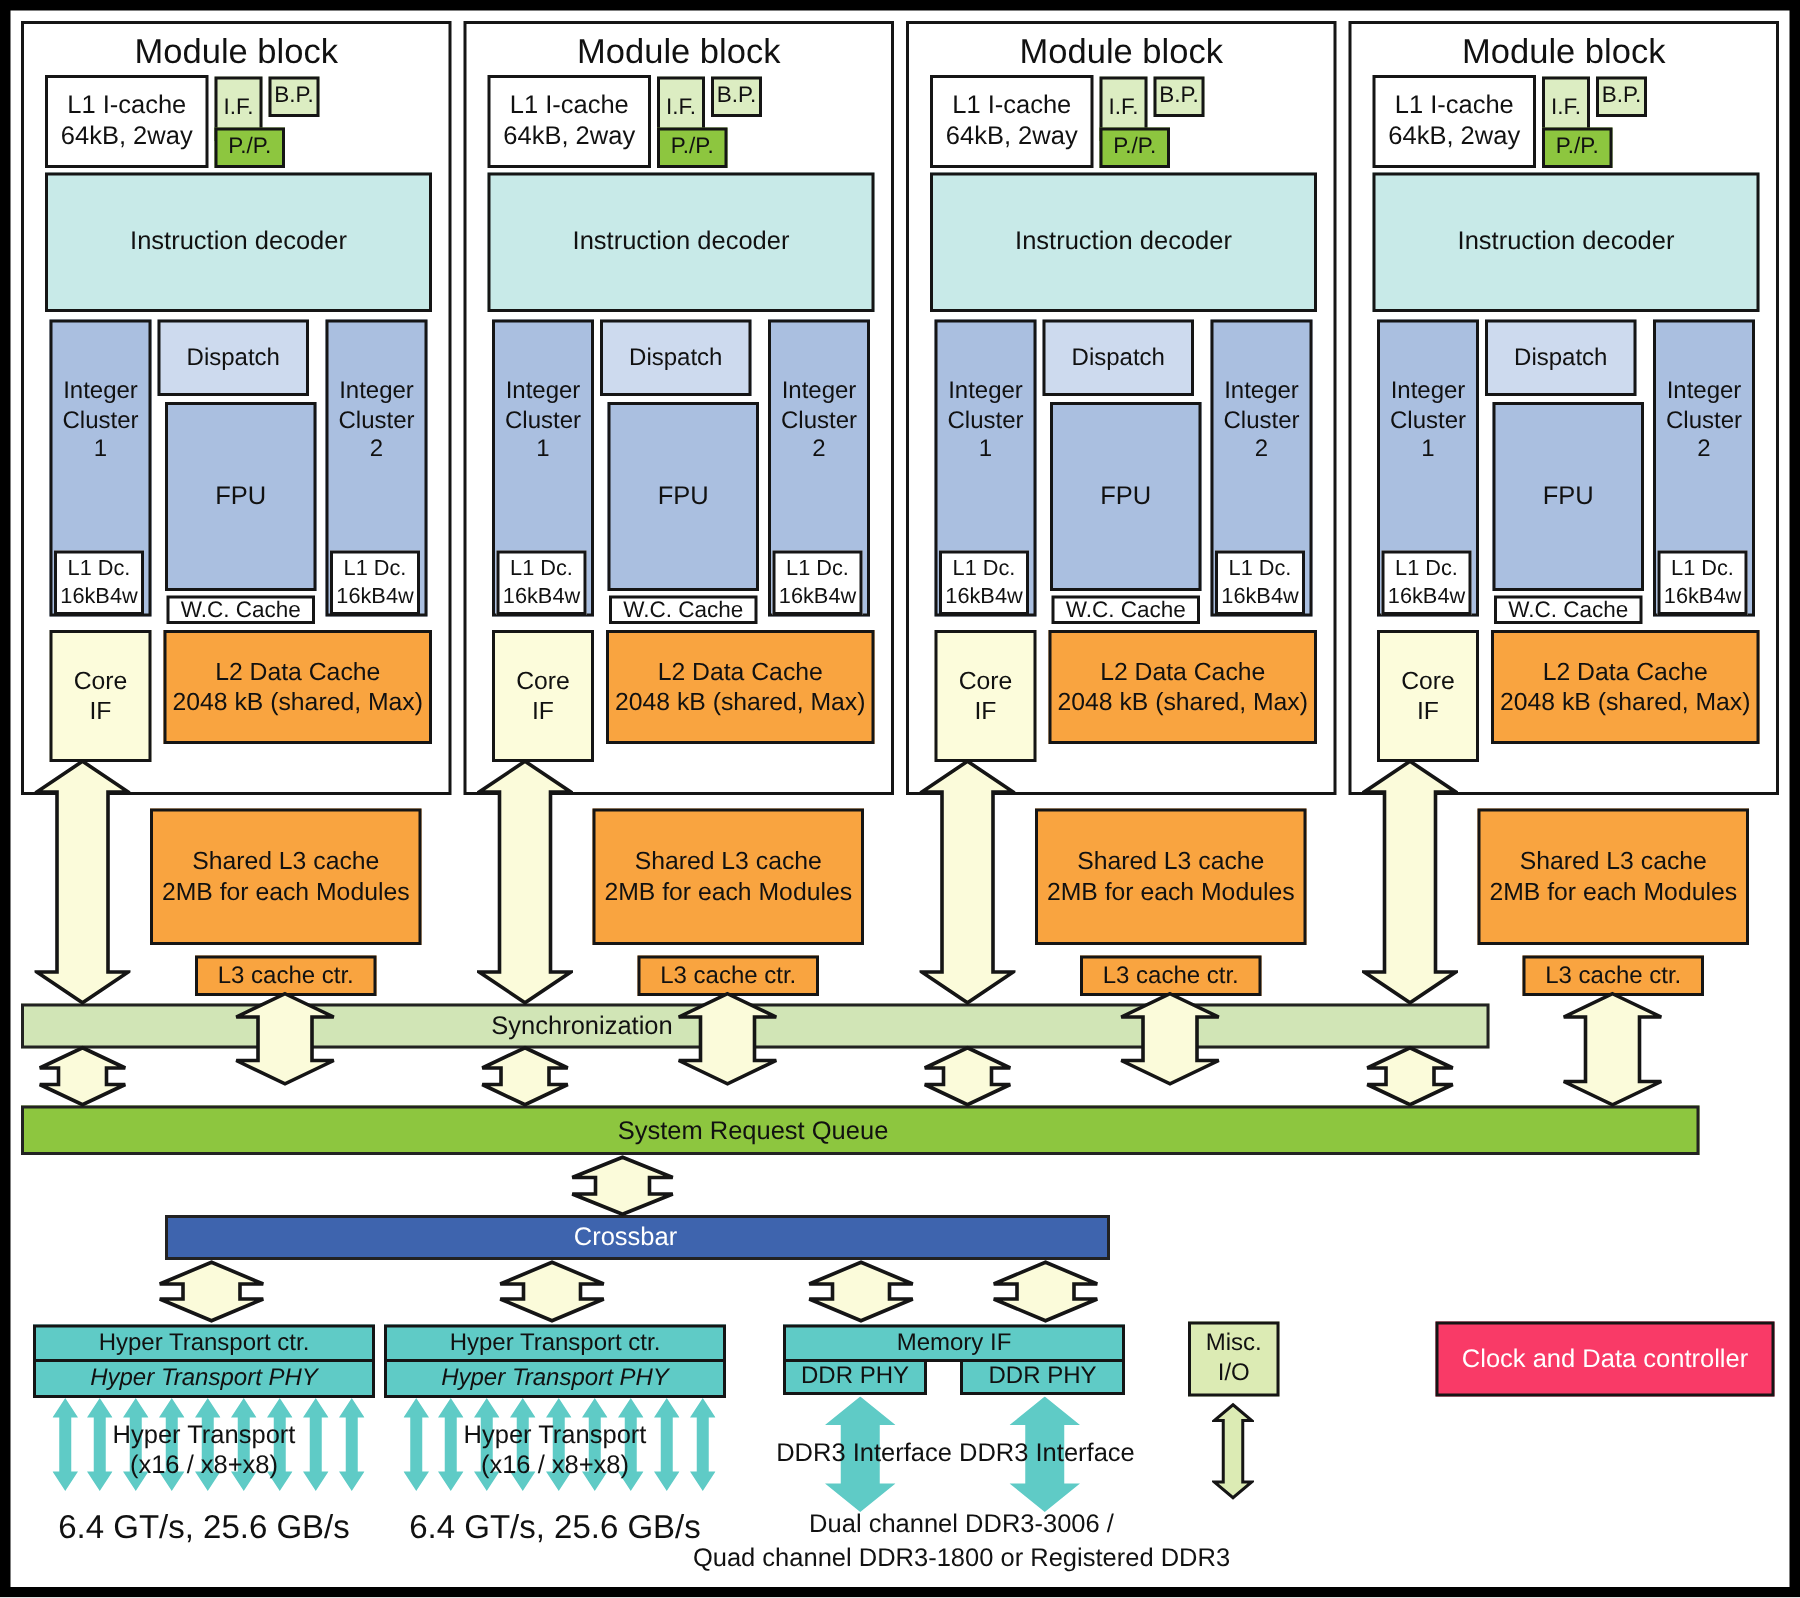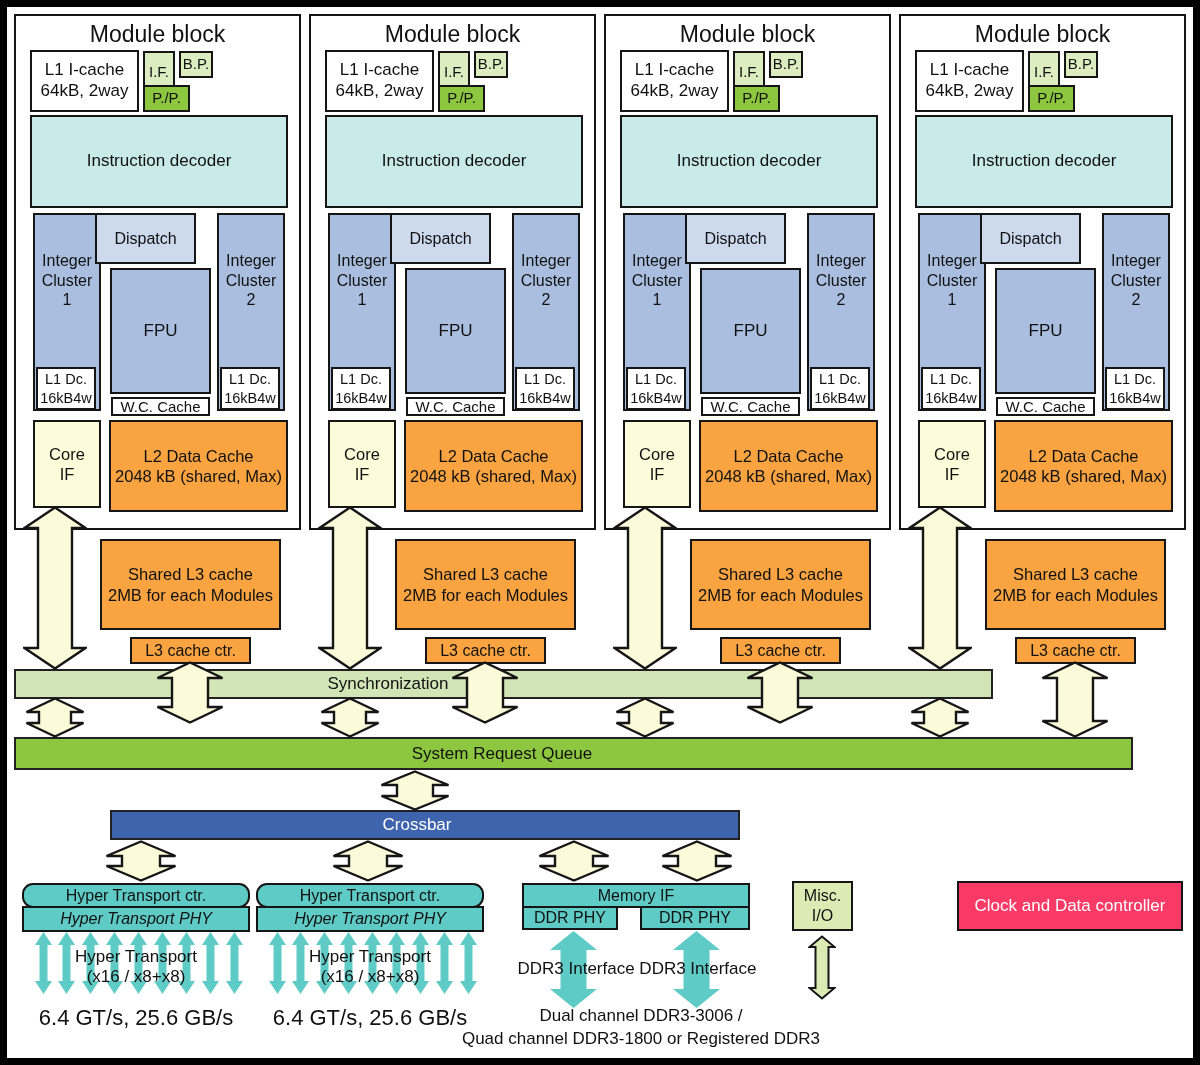--- a/index.html
+++ b/index.html
@@ -19,41 +19,41 @@
   .m-title{position:absolute;top:5px;left:0;width:100%;text-align:center;font-size:23px;}
   .m-l1i{left:14px;top:34px;width:109px;height:62px;background:#fff;font-size:17px;}
   .m-if{left:127px;top:35px;width:32px;height:43px;background:#dcedc2;font-size:15px;}
   .m-bp{left:163px;top:35px;width:34px;height:27px;background:#dcedc2;font-size:15px;}
   .m-pp{left:127px;top:69px;width:47px;height:27px;background:#8dc63f;font-size:15px;}
   .m-dec{left:14px;top:99px;width:258px;height:93px;background:#c8eae8;font-size:17px;}
   .m-cluster{top:197px;width:68px;height:198px;background:#aabfe0;font-size:16px;justify-content:flex-start;padding-top:36px;}
   .m-c1{left:17px;}
   .m-c2{left:201px;}
   .m-l1d{left:1px;top:152px;width:60px;height:43px;background:#fff;font-size:14.5px;line-height:1.25;}
-  .m-dispatch{left:79px;top:197px;width:101px;height:51px;background:#cddaee;font-size:16px;}
+  .m-dispatch{left:89px;top:197px;width:101px;height:51px;background:#cddaee;font-size:16px;}
   .m-fpu{left:94px;top:252px;width:101px;height:126px;background:#aabfe0;font-size:17px;}
   .m-wc{left:95px;top:381px;width:99px;height:19px;background:#fff;font-size:15px;line-height:1;}
   .m-coreif{left:17px;top:404px;width:68px;height:88px;background:#fcfcdb;font-size:16.5px;}
-  .m-l2{left:93px;top:404px;width:179px;height:92px;background:#f9a440;font-size:16.5px;}
+  .m-l2{left:93px;top:404px;width:179px;height:76px;background:#f9a440;font-size:16.5px;}
   
   .l3g{position:absolute;top:0;width:287px;height:0;z-index:1;}
   .l3-shared{left:86px;top:539px;width:181px;height:91px;background:#f9a440;font-size:16.5px;}
   .l3-ctr{left:116px;top:637px;width:121px;height:27px;background:#f9a440;font-size:16px;}
   
   .bar{position:absolute;box-sizing:border-box;border:2px solid #222;z-index:1;}
   .sync{left:14px;top:669px;width:979px;height:30px;background:#d1e5b6;}
   .sync-label{position:absolute;left:0;top:0;width:668px;height:100%;display:flex;align-items:center;justify-content:center;font-size:17px;padding-left:38px;}
   .srq{left:14px;top:737px;width:1119px;height:33px;background:#8dc63f;}
   .srq-label{position:absolute;left:0;top:0;width:972px;height:100%;display:flex;align-items:center;justify-content:center;font-size:17px;}
   .xbar{left:110px;top:810px;width:630px;height:30px;background:#3e64ae;}
   .xbar-label{position:absolute;left:0;top:0;width:610px;height:100%;display:flex;align-items:center;justify-content:center;font-size:17px;color:#fff;}
   
   .htg{position:absolute;top:883px;width:228px;height:150px;z-index:5;}
   .ht-row{position:absolute;left:0;width:228px;box-sizing:border-box;border:2.5px solid #151515;background:#5fcbc6;display:flex;align-items:center;justify-content:center;font-size:16px;}
-  .ht-ctr{top:0;height:25px;border-radius:11px;}
+  .ht-ctr{top:0;height:25px;}
   .ht-phy{top:23px;height:26px;font-style:italic;}
   .ht-t1{position:absolute;top:64px;left:0;width:100%;text-align:center;font-size:17px;}
   .ht-t2{position:absolute;top:84px;left:0;width:100%;text-align:center;font-size:17px;}
   .ht-speed{position:absolute;top:122px;left:0;width:100%;text-align:center;font-size:22px;}
   
   .mem-if{left:522px;top:883px;width:228px;height:25px;background:#5fcbc6;border-width:2.5px;font-size:16px;z-index:5;}
   .phy-l{left:522px;top:906px;width:96px;height:24px;background:#5fcbc6;border-width:2.5px;font-size:16px;z-index:5;}
   .phy-r{left:640px;top:906px;width:110px;height:24px;background:#5fcbc6;border-width:2.5px;font-size:16px;z-index:5;}
   .ddr3-label{position:absolute;left:507px;top:959px;width:260px;text-align:center;font-size:17px;z-index:6;}
   .dual-line{position:absolute;left:450px;top:1006px;width:382px;text-align:center;font-size:17px;z-index:6;}

